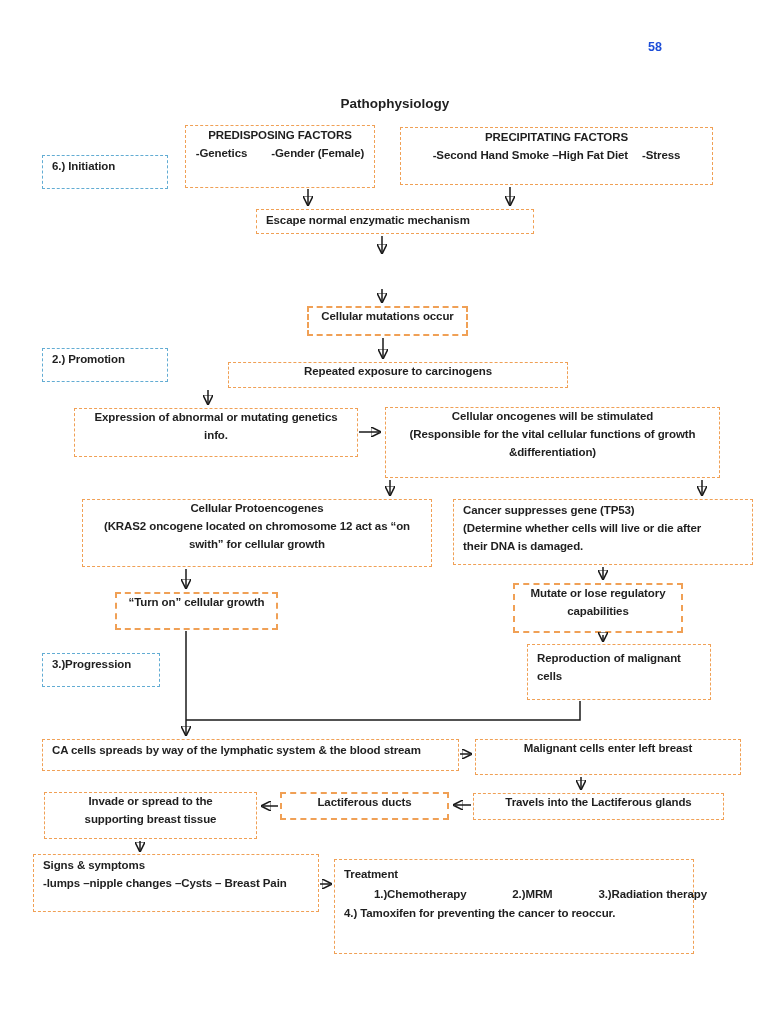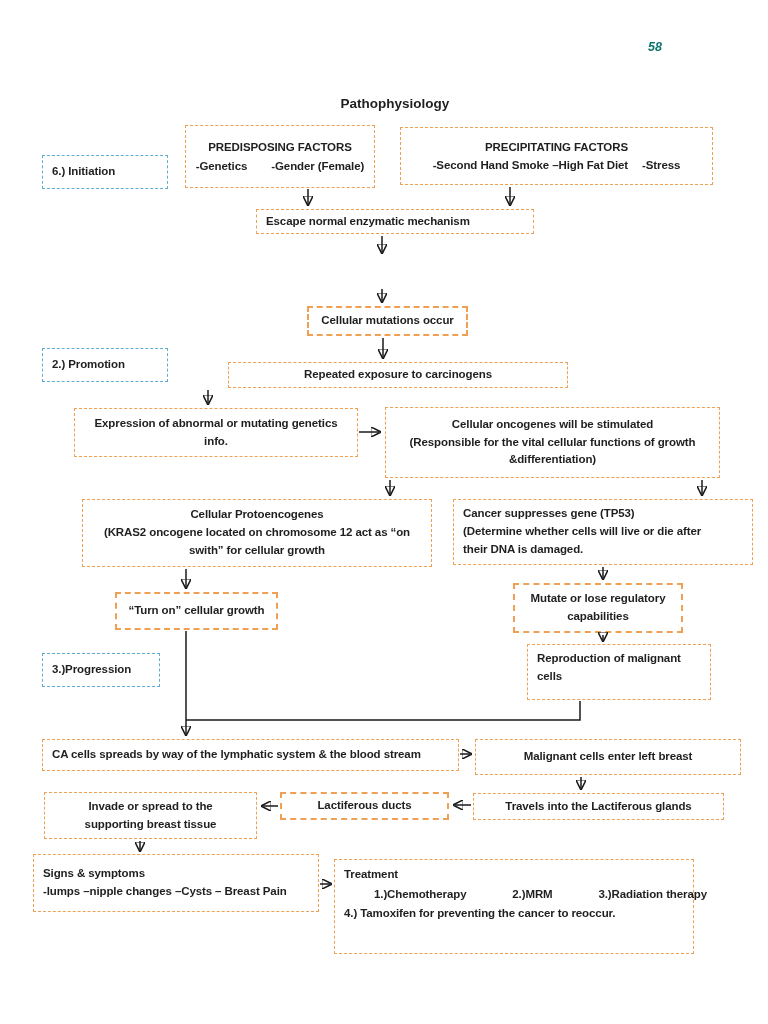--- a/index.html
+++ b/index.html
@@ -2,30 +2,30 @@
 <html style="--orange: #F0A055; --blue: #62ACD3; --ink: #1F1F1F; --arrow: #1A1A1A;"><head>
 <meta charset="utf-8">
 <style>
   html,body{margin:0;padding:0;}
   body{
     width:768px;height:1024px;position:relative;background:#ffffff;
     font-family:"Liberation Sans", sans-serif;overflow:hidden;
   }
   #canvas{position:absolute;left:0;top:0;width:768px;height:1024px;}
   .pageno{
-    position:absolute;left:648px;top:40px;font-size:12.5px;font-weight:bold;color:#0f766e;font-style:italic;
+    position:absolute;left:648px;top:40px;font-size:12.5px;font-weight:bold;color:#1d4ed8;
   }
   .title{
     position:absolute;left:300px;top:96px;width:190px;text-align:center;
     font-size:13.5px;font-weight:bold;color:#1f1f1f;
   }
   .node{
     position:absolute;box-sizing:border-box;
     border:1.5px dashed var(--orange);
-    display:flex;flex-direction:column;justify-content:center;
+    display:flex;flex-direction:column;
     font-size:11.5px;font-weight:bold;color:var(--ink);
     line-height:1.55;background:transparent;letter-spacing:-0.1px;
   }
   .node.c{align-items:center;text-align:center;padding:0 4px;}
   .node.l{align-items:flex-start;text-align:left;padding:2px 6px 2px 9px;}
   .node.top{justify-content:flex-start;padding-top:5px;}
   .node.thick{border-width:2.5px;}
   .node.blue{border:1.7px dashed var(--blue);}
   .row{display:flex;flex-direction:row;}
   .row.spread{width:100%;justify-content:space-between;padding-right:10px;box-sizing:border-box;margin-left:30px;}

